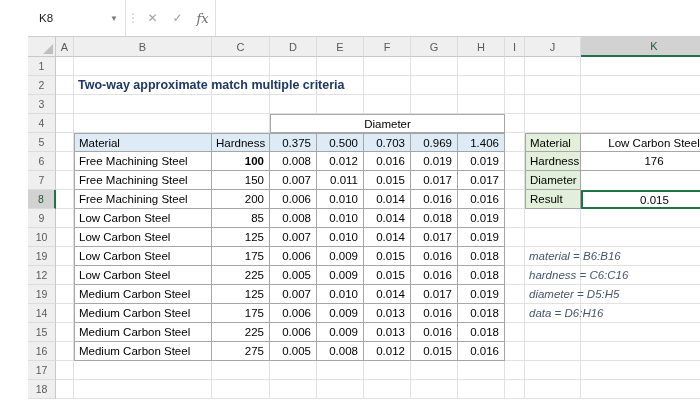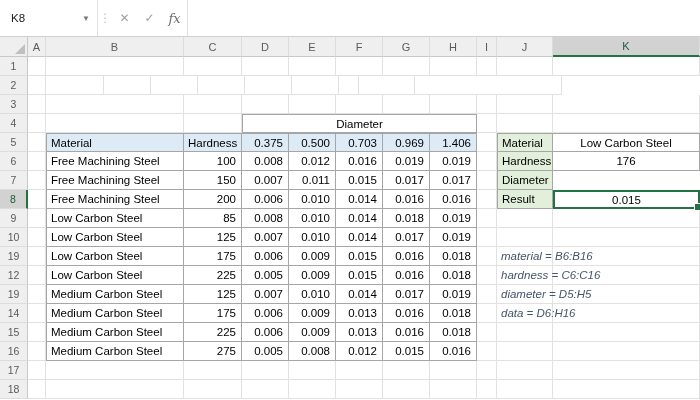--- a/index.html
+++ b/index.html
@@ -1,18 +1,18 @@
 <!DOCTYPE html>
 <html><head>
 <meta charset="utf-8">
 <style>
   * { box-sizing: border-box; margin: 0; padding: 0; }
   html, body { width: 700px; height: 400px; overflow: hidden; }
   body { font-family: "Liberation Sans", sans-serif; background: #fff; }
-  .app { width: 700px; height: 400px; overflow: hidden; background: #fff; }
+  .app { width: 700px; height: 400px; overflow: hidden; background: #fff; padding-left: 28px; }
 
   
   .fbar { height: 37px; display: flex; align-items: stretch; background: #fff;
           border-bottom: 1px solid #CFCFCF; }
   .name-box { width: 97px; display: flex; align-items: center;
               justify-content: space-between; padding: 0 7px 0 11px; cursor: default; }
   .name-box .txt { font-size: 11.5px; color: #222; }
   .caret { font-size: 8px; color: #7a7a7a; }
   .vsep { width: 1px; background: #E0E0E0; }
   .dots { width: 14px; display: flex; align-items: center; justify-content: center;
@@ -108,20 +108,21 @@
         <div class="cell" style="width: 47px; flex-basis: 47px;"></div>
         <div class="cell" style="width: 47px; flex-basis: 47px;"></div>
         <div class="cell" style="width: 47px; flex-basis: 47px;"></div>
         <div class="cell" style="width: 20px; flex-basis: 20px;"></div>
         <div class="cell" style="width: 56px; flex-basis: 56px;"></div>
         <div class="cell" style="width: 147px; flex-basis: 147px;"></div>
       </div>
       <div class="grow">
         <div class="rh">2</div>
         <div class="cell" style="width: 18px; flex-basis: 18px;"></div>
+        <div class="cell title-cell left" style="width: 138px; flex-basis: 138px;">Two-way approximate match multiple criteria</div>
         <div class="cell" style="width: 58px; flex-basis: 58px;"></div>
         <div class="cell" style="width: 47px; flex-basis: 47px;"></div>
         <div class="cell" style="width: 47px; flex-basis: 47px;"></div>
         <div class="cell" style="width: 47px; flex-basis: 47px;"></div>
         <div class="cell" style="width: 47px; flex-basis: 47px;"></div>
         <div class="cell" style="width: 47px; flex-basis: 47px;"></div>
         <div class="cell" style="width: 20px; flex-basis: 20px;"></div>
         <div class="cell" style="width: 56px; flex-basis: 56px;"></div>
         <div class="cell" style="width: 147px; flex-basis: 147px;"></div>
       </div>
@@ -160,21 +161,21 @@
         <div class="cell tbl hdr bt num" style="width: 47px; flex-basis: 47px;">0.969</div>
         <div class="cell tbl hdr bt num" style="width: 47px; flex-basis: 47px;">1.406</div>
         <div class="cell" style="width: 20px; flex-basis: 20px;"></div>
         <div class="cell glbl left bt" style="width: 56px; flex-basis: 56px;">Material</div>
         <div class="cell kv center bt" style="width: 147px; flex-basis: 147px;">Low Carbon Steel</div>
       </div>
       <div class="grow">
         <div class="rh">6</div>
         <div class="cell" style="width: 18px; flex-basis: 18px;"></div>
         <div class="cell tbl left bl" style="width: 138px; flex-basis: 138px;">Free Machining Steel</div>
-        <div class="cell tbl num" style="width: 58px; flex-basis: 58px;">100</div>
+        <div class="cell tbl num" style="width: 58px; flex-basis: 58px; font-weight: bold;">100</div>
         <div class="cell tbl num" style="width: 47px; flex-basis: 47px;">0.008</div>
         <div class="cell tbl num" style="width: 47px; flex-basis: 47px;">0.012</div>
         <div class="cell tbl num" style="width: 47px; flex-basis: 47px;">0.016</div>
         <div class="cell tbl num" style="width: 47px; flex-basis: 47px;">0.019</div>
         <div class="cell tbl num" style="width: 47px; flex-basis: 47px;">0.019</div>
         <div class="cell" style="width: 20px; flex-basis: 20px;"></div>
         <div class="cell glbl left" style="width: 56px; flex-basis: 56px;">Hardness</div>
         <div class="cell kv center" style="width: 147px; flex-basis: 147px;">176</div>
       </div>
       <div class="grow">

